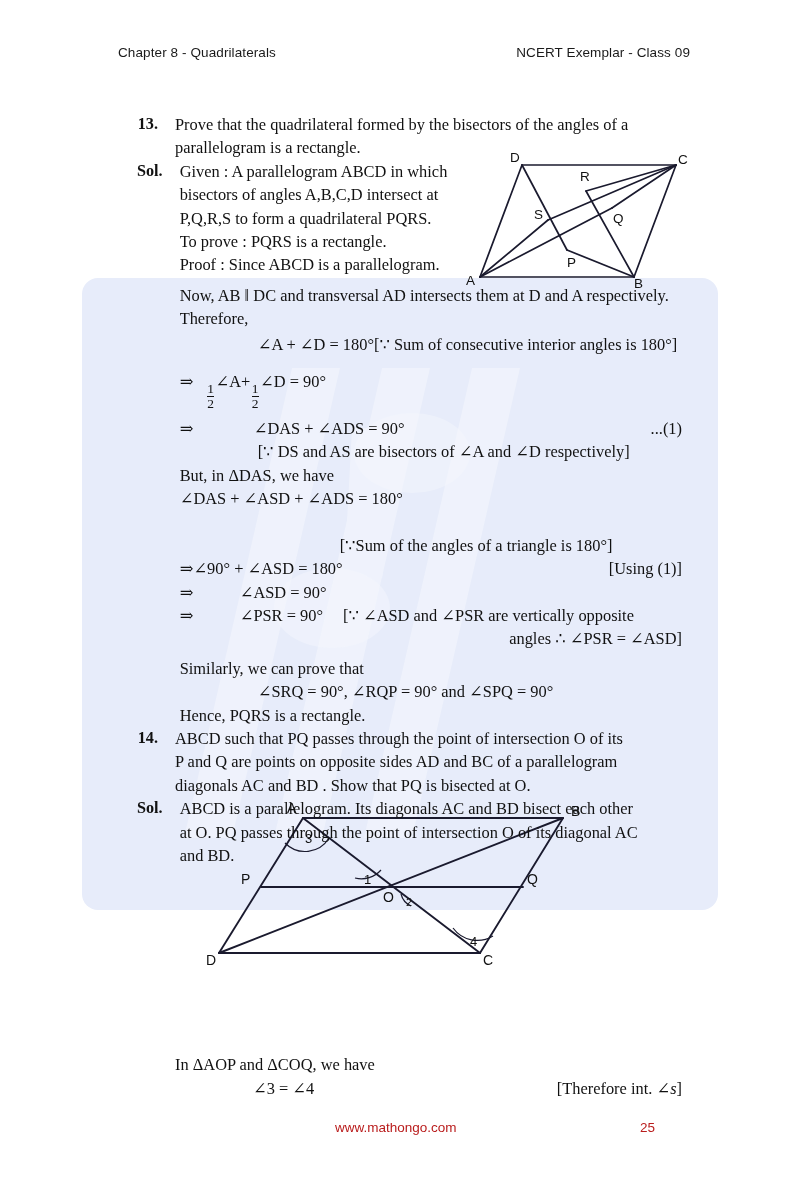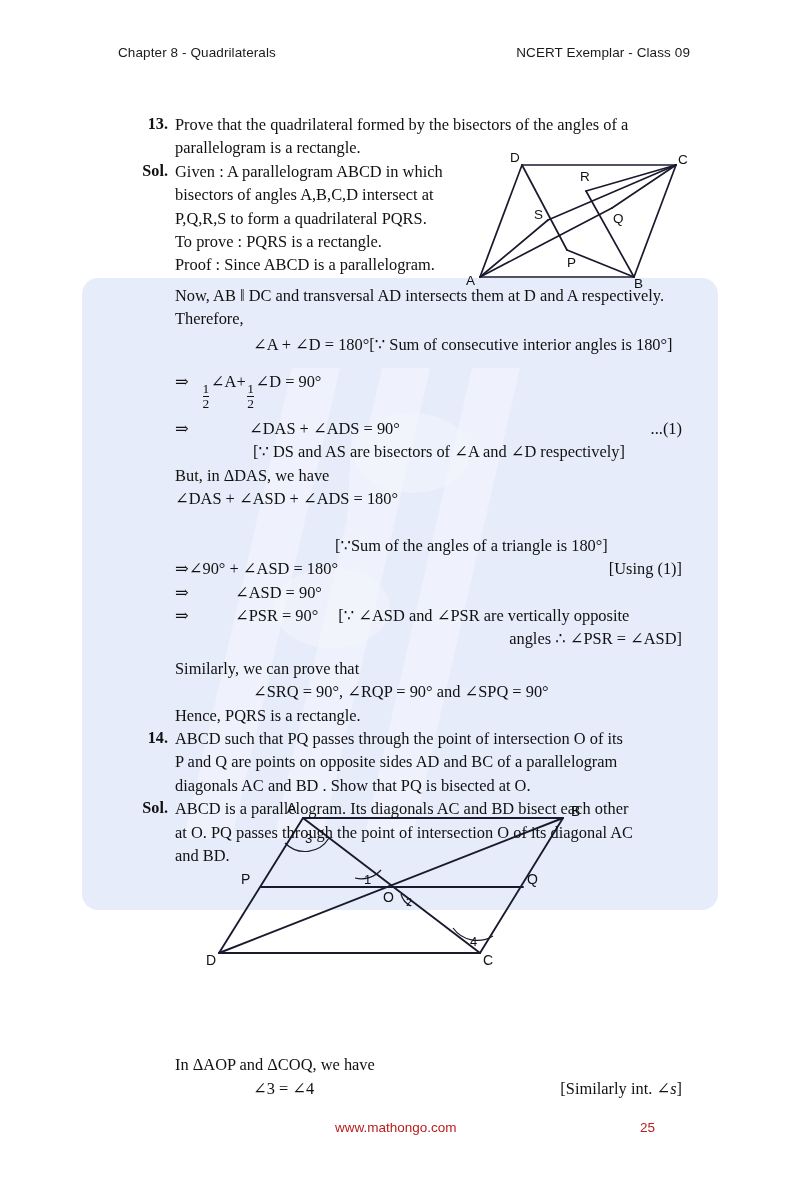--- a/index.html
+++ b/index.html
@@ -38,21 +38,21 @@
   }
 
   
   .content {
     position: absolute; left: 0; top: 113px; width: 800px;
     padding: 0 118px 0 137px;
     font-size: 16.4px; line-height: 23.4px;
   }
   .row { display: flex; align-items: flex-start; }
   .num {
-    flex: 0 0 38px; text-align: right; padding-right: 7px;
+    flex: 0 0 38px; text-align: right; padding-right: 17px;
     font-weight: bold; font-size: 16.2px; line-height: 23.4px;
   }
   .body-col { flex: 1 1 auto; }
   .p { margin: 0; }
   .indent2 { padding-left: 78px; }
   .indent4 { padding-left: 160px; }
   .spread { display: flex; justify-content: space-between; gap: 20px; }
   .narrow { max-width: 352px; }
   .ital { font-style: italic; }
   .rt { text-align: right; }
@@ -242,21 +242,21 @@
         <p class="p">and BD.</p>
       </div>
     </div>
 
     <div style="height:186px"></div>
 
     <div style="padding-left:38px">
       <p class="p">In ΔAOP and ΔCOQ, we have</p>
       <p class="p spread">
         <span class="indent2">∠3  = ∠4</span>
-        <span><span>[Similarly int. ∠</span><span class="ital">s</span><span>]</span></span>
+        <span><span>[Therefore int. ∠</span><span class="ital">s</span><span>]</span></span>
       </p>
     </div>
 
   </div>
 
   <div class="footer">
     <div>www.mathongo.com</div>
     <div>25</div>
   </div>
 

